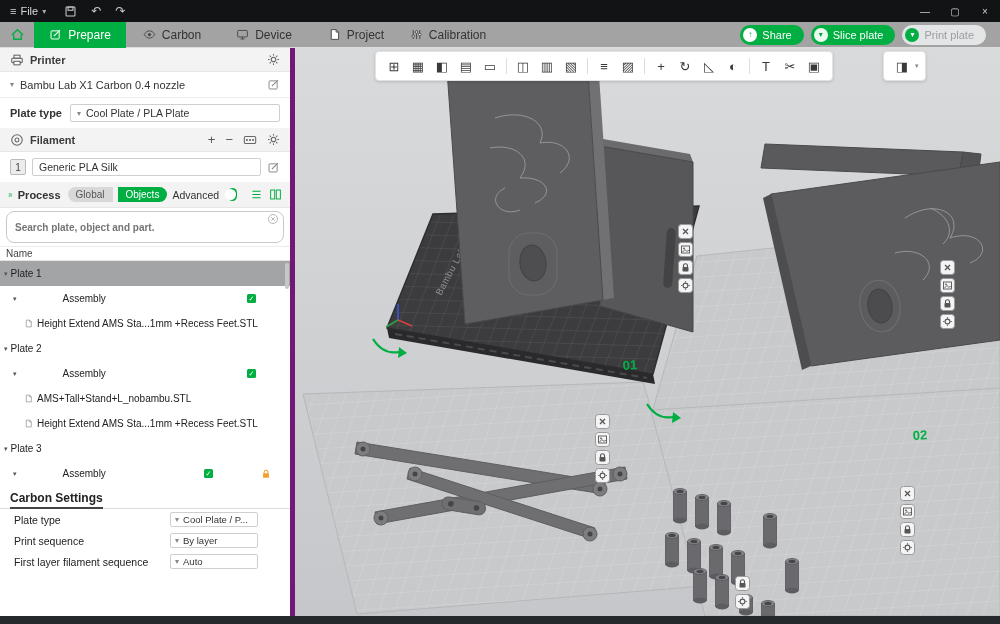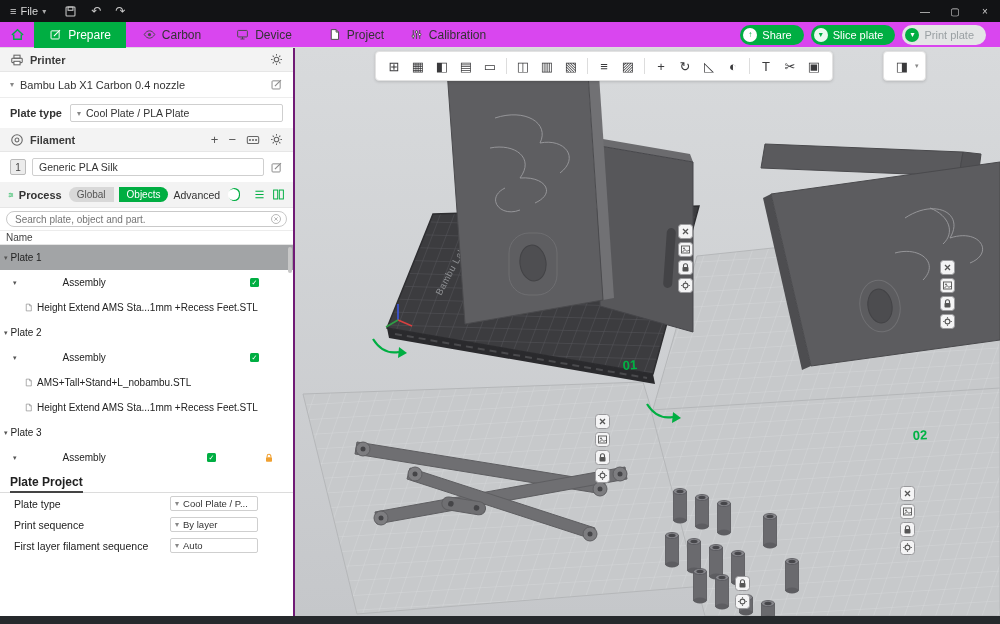--- a/index.html
+++ b/index.html
@@ -11,40 +11,40 @@
     display:flex; align-items:center; font-size:11px; }
   .tb-menu { display:flex; align-items:center; gap:4px; padding:0 10px; height:100%; cursor:default; }
   .tb-menu .caret { font-size:8px; color:#aaa; }
   .tb-icons { display:flex; align-items:center; gap:14px; margin-left:8px; color:#c9c9c9; }
   .tb-icons .gly { font-size:12px; }
   .tb-title { position:absolute; left:0; right:0; text-align:center; color:#d3d3d3; font-size:11px; pointer-events:none; }
   .tb-win { margin-left:auto; display:flex; height:100%; }
   .tb-win span { width:30px; display:flex; align-items:center; justify-content:center; font-size:10px; color:#cfcfcf; }
 
   
-  .tabbar { position:absolute; left:0; top:22px; right:0; height:26px; background:#d946ef; border-bottom:1px solid #dcdcdc;
+  .tabbar { position:absolute; left:0; top:22px; right:0; height:26px; background:#a3a3a3; border-bottom:1px solid #dcdcdc;
     display:flex; align-items:center; }
   .home-btn { width:34px; height:26px; display:flex; align-items:center; justify-content:center; color:#00AE42; }
   .tab { width:92px; height:26px; display:flex; align-items:center; justify-content:center; gap:6px;
     font-size:12px; color:#333; }
   .tab .ic { color:#4a4a4a; }
   .tab.active { background:#00AE42; color:#fff; }
   .tab.active .ic { color:#fff; }
   .actions { margin-left:auto; display:flex; align-items:center; gap:7px; margin-right:14px; }
   .pillbtn { height:20px; border-radius:10px; display:flex; align-items:center; gap:5px; padding:0 12px 0 3px; font-size:11px; }
   .pillbtn .circ { width:14px; height:14px; border-radius:50%; display:flex; align-items:center; justify-content:center; font-size:8px; }
   .btn-share { background:#00AE42; color:#fff; }
   .btn-share .circ { background:#fff; color:#00AE42; font-weight:bold; }
   .btn-slice { background:#00AE42; color:#fff; }
   .btn-slice .circ { background:#eafaf0; color:#00AE42; }
   .btn-print { background:#e4e5e6; color:#9aa0a3; }
   .btn-print .circ { background:#00AE42; color:#fff; }
 
   
-  .sidebar { position:absolute; left:0; top:48px; width:295px; bottom:8px; background:#fff; border-right:2px solid #701a75;
+  .sidebar { position:absolute; left:0; top:48px; width:295px; bottom:8px; background:#fff; border-right:5px solid #701a75;
     font-size:11px; color:#333; overflow:hidden; }
   .sec-head { height:24px; background:#f3f3f3; border-bottom:1px solid #e6e6e6; display:flex; align-items:center;
     gap:6px; padding:0 10px; font-weight:bold; color:#3a3a3a; }
   .sec-head .ic { color:#666; }
   .sec-head .right { margin-left:auto; display:flex; align-items:center; gap:10px; font-weight:normal; }
   .combo-row { height:26px; display:flex; align-items:center; gap:6px; padding:0 10px; border-bottom:1px solid #ededed; }
   .combo-caret { font-size:8px; color:#888; }
   .edit-ic { margin-left:auto; color:#8a8a8a; }
   .plate-row { height:30px; display:flex; align-items:center; padding:0 10px; gap:8px; }
   .plate-row .lbl { font-weight:bold; }
@@ -58,22 +58,22 @@
   .proc-head .ic { color:#00AE42; }
   .proc-title { font-weight:bold; margin-right:2px; }
   .seg { height:15px; padding:0 8px; border-radius:8px; font-size:10px; display:flex; align-items:center; }
   .seg.global { background:#d8d8d8; color:#555; border-radius:8px 0 0 8px; }
   .seg.objects { background:#00AE42; color:#fff; border-radius:0 8px 8px 0; }
   .adv { margin-left:auto; font-size:10.5px; color:#333; }
   .toggle { width:26px; height:13px; border-radius:7px; background:#00AE42; position:relative; margin-left:4px; }
   .toggle .knob { position:absolute; right:1px; top:1px; width:11px; height:11px; border-radius:50%; background:#fff; }
   .proc-icons { display:flex; gap:6px; margin-left:8px; }
   .search-row { position:relative; padding:3px 6px; border-bottom:1px solid #ececec; }
-  .search-row input { width:100%; height:16px; border:1px solid #c9c9c9; border-radius:8px; font-size:10px;
-    padding:0 18px 0 8px; color:#555; outline:none; font-family:inherit; }
+  .search-row input { width:100%; height:32px; border:1px solid #c9c9c9; border-radius:8px; font-size:10px;
+    padding:0 18px 0 8px; color:#555; outline:none; font-family:inherit;font-weight:bold; }
   .search-clear { position:absolute; right:11px; top:5px; color:#b0b0b0; }
   .name-head { height:14px; line-height:14px; padding-left:6px; font-size:10px; color:#444; border-bottom:1px solid #e4e4e4; }
   .tree { position:relative; }
   .tree-row { height:25px; display:flex; align-items:center; font-size:10px; line-height:13px; padding-left:4px; color:#222; }
   .tree-row .caret { font-size:7px; color:#555; margin-right:3px; }
   .tree-row.selected { background:#a2a4a6; }
   .tree-row.assembly { padding-left:13px;gap:43px; }
   .tree-row.part { padding-left:24px; gap:4px; }
   .tree-row.part .lbl { flex:1; min-width:0; white-space:nowrap; overflow:hidden; text-overflow:ellipsis; padding-right:6px; }
   .cb { margin-left:auto; margin-right:34px; width:9px; height:9px; background:#00AE42; border-radius:1.5px;
@@ -452,21 +452,21 @@
         <span>Assembly</span>
         <span class="cb with-lock">✓</span>
         <svg class="ic lock-ic" width="12" height="12">
             <use href="#sym-lock"></use>
           </svg>
       </div>
       <div class="scroll-thumb"></div>
     </div>
 
     <div class="ps-head">
-      <span class="ps-title">Plate Project</span>
+      <span class="ps-title">Carbon Settings</span>
     </div>
     <div class="ps-field">
       <span class="flabel">Plate type</span>
       <span class="ps-combo">
         <span class="combo-caret">▾</span>
         <span>Cool Plate / P...</span>
       </span>
     </div>
     <div class="ps-field">
       <span class="flabel">Print sequence</span>

